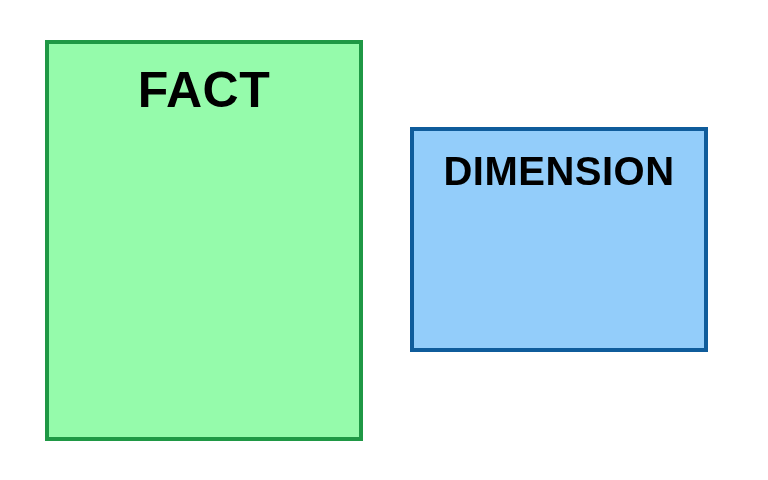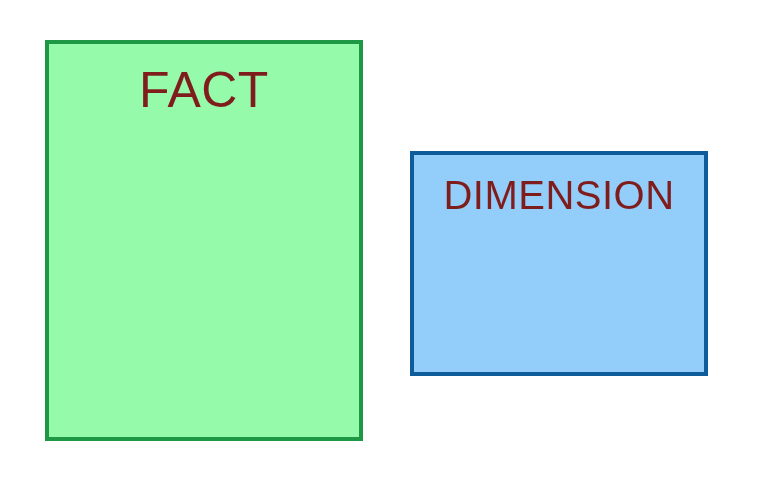--- a/index.html
+++ b/index.html
@@ -7,31 +7,31 @@
     width: 768px; height: 480px; background: #ffffff;
     position: relative; overflow: hidden;
     font-family: "Liberation Sans", sans-serif;
   }
   .box {
     position: absolute; box-sizing: border-box;
     border-style: solid; border-width: 4px;
     text-align: center;
   }
   .box-title {
-    display: block; font-weight: normal; color: #7f1d1d;
+    display: block; font-weight: bold; color: #000000;
     letter-spacing: 0.5px;
   }
   #fact {
     left: 45px; top: 40px; width: 318px; height: 401px;
     background: #95fbab; border-color: #1f9845;
   }
   #fact .box-title { font-size: 50px; margin-top: 20px; line-height: 52px; }
   #dimension {
     left: 410px; top: 127px; width: 298px; height: 225px;
-    background: #93cdfa; border-color: #0f5c9b; margin-top: 24px;
+    background: #93cdfa; border-color: #0f5c9b;
   }
   #dimension .box-title { font-size: 40px; margin-top: 18px; line-height: 44px; }
 </style>
 </head>
 <body>
 
 <div id="fact" class="box">
   <span class="box-title">FACT</span>
 </div>
 

